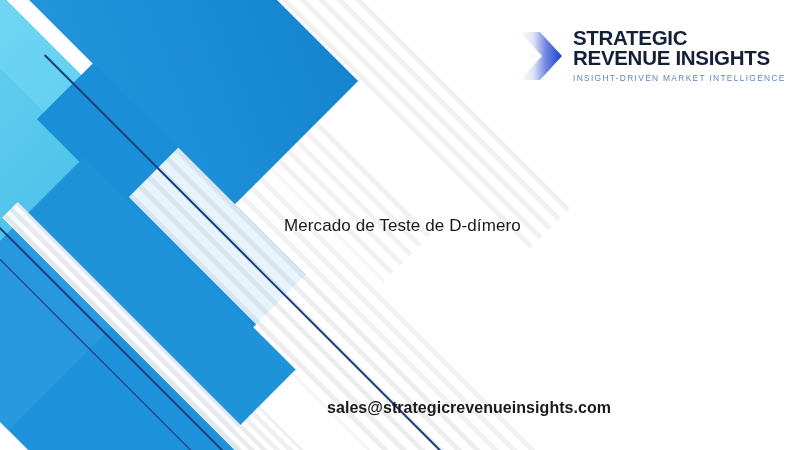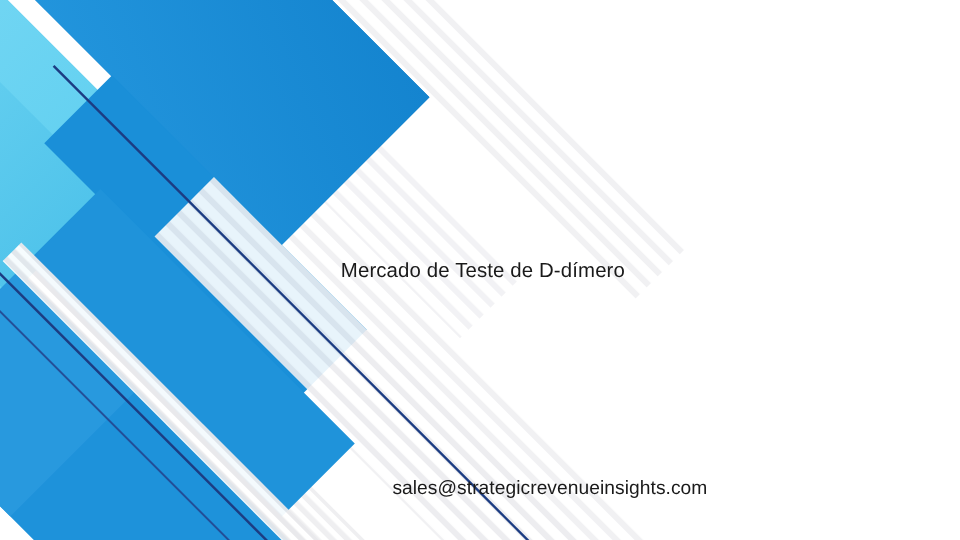--- a/index.html
+++ b/index.html
@@ -80,21 +80,21 @@
     color: #1a1a1a;
     letter-spacing: 0.1px;
     white-space: nowrap;
     margin-left: 22px;
   }
   #contact-email {
     position: absolute;
     left: 327px;
     top: 399px;
     font-size: 16px;
-    font-weight: 400;
+    font-weight: 700;
     color: #1a1a1a;
     letter-spacing: 0.05px;
     white-space: nowrap;
   }
 </style>
 </head>
 <body>
 
 <div id="slide">
 
@@ -193,18 +193,34 @@
         <rect x="170" y="20" width="2" height="760" fill="#1c3c82"></rect>
         <rect x="-6" y="120" width="1.6" height="620" fill="#24468f" opacity="0.9"></rect>
 
         <rect x="104" y="-430" width="5" height="420" fill="#ffffff" opacity="0.55"></rect>
         <rect x="262" y="-430" width="4" height="300" fill="#ffffff" opacity="0.25"></rect>
 
       </g>
     </svg>
   </div>
 
+  <div id="logo">
+    <svg id="logo-mark" viewBox="0 0 46 50" aria-hidden="true">
+      <path d="M2 1 L22 1 L44 25 L22 49 L2 49 L24 25 Z" fill="url(#gChev)"></path>
+      <defs>
+        <linearGradient id="gChev2" x1="0" y1="0" x2="1" y2="0">
+          <stop offset="0%" stop-color="#ffffff"></stop>
+          <stop offset="100%" stop-color="#1b3fd0"></stop>
+        </linearGradient>
+      </defs>
+    </svg>
+    <div id="logo-words">
+      <div class="logo-line">STRATEGIC</div>
+      <div class="logo-line">REVENUE INSIGHTS</div>
+      <div id="logo-tagline">INSIGHT-DRIVEN MARKET INTELLIGENCE</div>
+    </div>
+  </div>
 
   <div id="slide-title">Mercado de Teste de D-dímero</div>
 
   <div id="contact-email">sales@strategicrevenueinsights.com</div>
 
 </div>
 
 </body></html>

